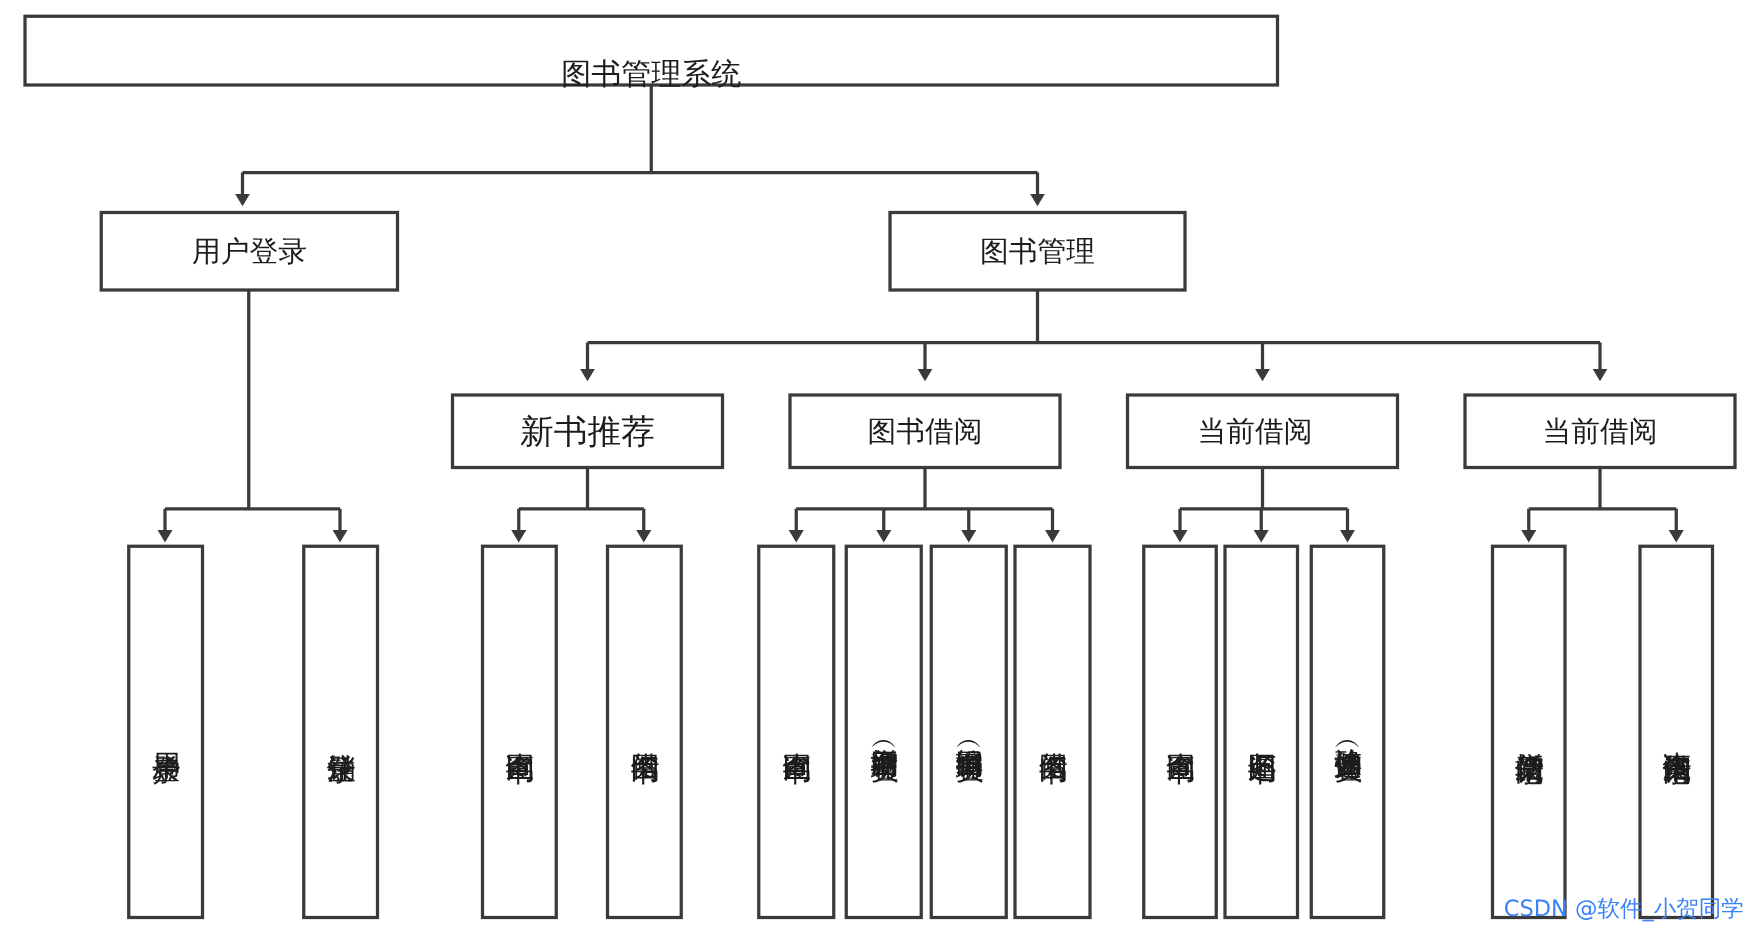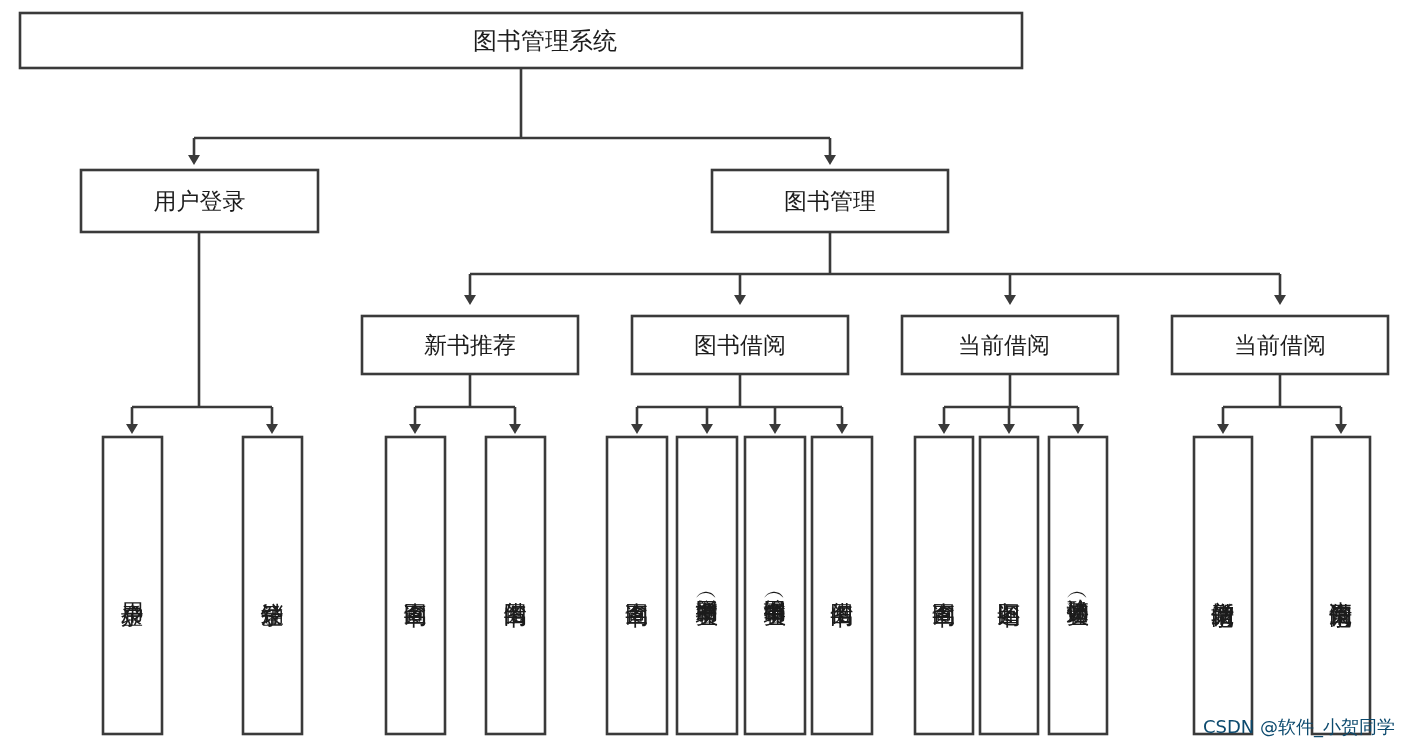--- a/index.html
+++ b/index.html
@@ -65,21 +65,21 @@
   .arrow-head {
     fill: #3a3a3a;
     stroke: none;
   }
   #watermark {
     position: absolute;
     right: 10px;
     bottom: 8px;
     font-family: "DejaVu Sans", "Liberation Sans", sans-serif;
     font-size: 18px;
-    color: #0c4a6e;
+    color: #3b82f6;
     white-space: nowrap;
     pointer-events: none;
   }
 </style>
 </head>
 <body>
 
 <div id="diagram-root">
 
   <svg class="diagram-svg" viewBox="0 0 1405 747">
@@ -144,26 +144,26 @@
     <rect class="node-box" x="812" y="437" width="60" height="297"></rect>
 
     <rect class="node-box" x="915" y="437" width="58" height="297"></rect>
     <rect class="node-box" x="980" y="437" width="58" height="297"></rect>
     <rect class="node-box" x="1049" y="437" width="58" height="297"></rect>
 
     <rect class="node-box" x="1194" y="437" width="58" height="297"></rect>
     <rect class="node-box" x="1312" y="437" width="58" height="297"></rect>
   </svg>
 
-  <div class="horiz-text-holder" style="left:20px; top:13px; width:1002px; height:55px; font-size:24px;padding-left:24px;">图书管理系统</div>
+  <div class="horiz-text-holder" style="left:20px; top:31px; width:1002px; height:55px; font-size:24px;">图书管理系统</div>
 
   <div class="horiz-text-holder" style="left:81px; top:170px; width:237px; height:62px; font-size:23px;">用户登录</div>
   <div class="horiz-text-holder" style="left:712px; top:170px; width:236px; height:62px; font-size:23px;font-family:Liberation Mono, monospace;">图书管理</div>
 
-  <div class="horiz-text-holder" style="left:362px; top:316px; width:216px; height:58px; font-size:23px;">新书推荐</div>
+  <div class="horiz-text-holder" style="left:362px; top:316px; width:216px; height:58px; font-size:27px;">新书推荐</div>
   <div class="horiz-text-holder" style="left:632px; top:316px; width:216px; height:58px; font-size:23px;">图书借阅</div>
   <div class="horiz-text-holder" style="left:902px; top:316px; width:204px; height:58px; font-size:23px;">当前借阅</div>
   <div class="horiz-text-holder" style="left:1172px; top:316px; width:216px; height:58px; font-size:23px;">当前借阅</div>
 
   <div class="vert-text-holder" style="left:103px; top:437px; width:59px; height:297px;">用户登录</div>
   <div class="vert-text-holder" style="left:243px; top:437px; width:59px; height:297px;">注销登录</div>
 
   <div class="vert-text-holder" style="left:386px; top:437px; width:59px; height:297px;">查询图书</div>
   <div class="vert-text-holder" style="left:486px; top:437px; width:59px; height:297px;">借阅图书</div>
 

